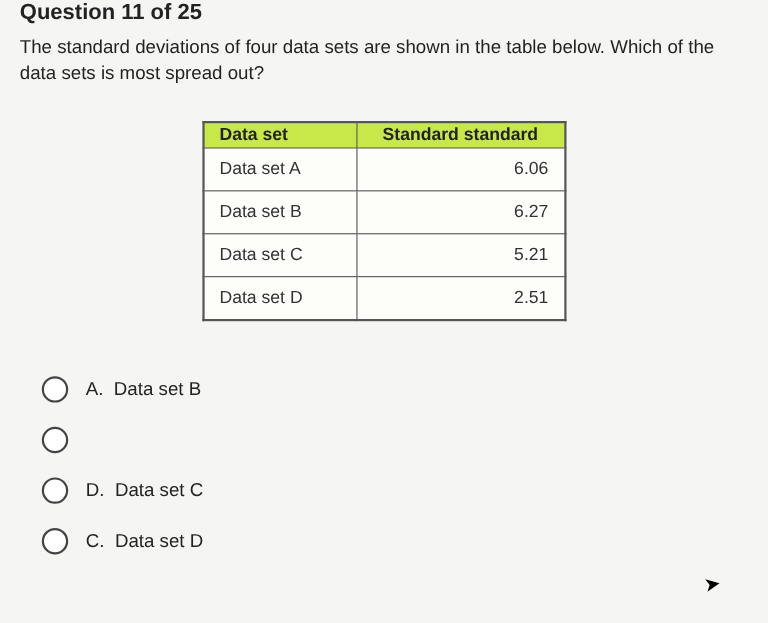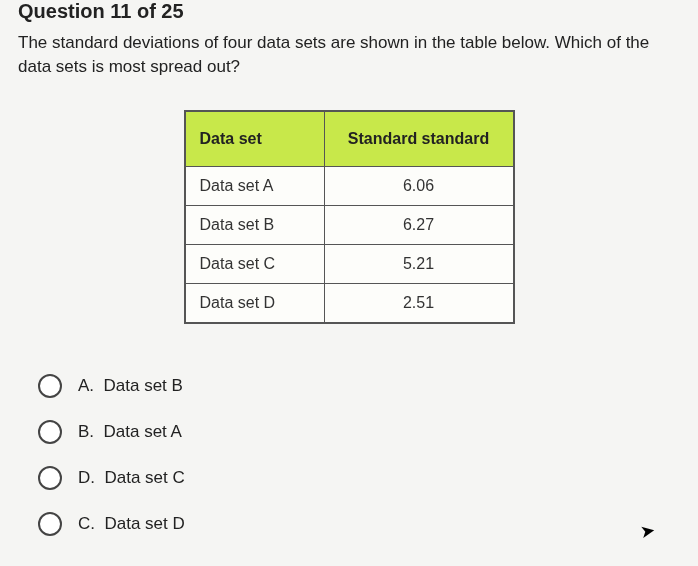--- a/index.html
+++ b/index.html
@@ -34,37 +34,37 @@
     margin-bottom: 50px;
   }
   table {
     border-collapse: collapse;
     border: 2px solid #555;
     background: #fdfdfa;
   }
   th {
     background: #c8e84a;
     border: 1px solid #555;
-    padding: 18px 14px;
+    padding: 2px 14px;
     font-size: 16px;
     font-weight: bold;
     color: #222;
     text-align: left;
   }
   th:nth-child(2) {
     text-align: center;
   }
   td {
     border: 1px solid #555;
     padding: 10px 14px;
     font-size: 16px;
     color: #333;
   }
   td:nth-child(2) {
-    text-align: center;
+    text-align: right;
     width: 160px;
   }
   td:nth-child(1) {
     width: 110px;
   }
   .options {
     margin-left: 20px;
   }
   .option {
     display: flex;
@@ -134,23 +134,20 @@
 
   <div class="options">
     <div class="option">
       <div class="radio"></div>
       <div class="option-label">
         <span>A.</span>&nbsp;&nbsp;<span>Data set B</span>
       </div>
     </div>
     <div class="option">
       <div class="radio"></div>
-      <div class="option-label">
-        <span>B.</span>&nbsp;&nbsp;<span>Data set A</span>
-      </div>
     </div>
     <div class="option">
       <div class="radio"></div>
       <div class="option-label">
         <span>D.</span>&nbsp;&nbsp;<span>Data set C</span>
       </div>
     </div>
     <div class="option">
       <div class="radio"></div>
       <div class="option-label">

